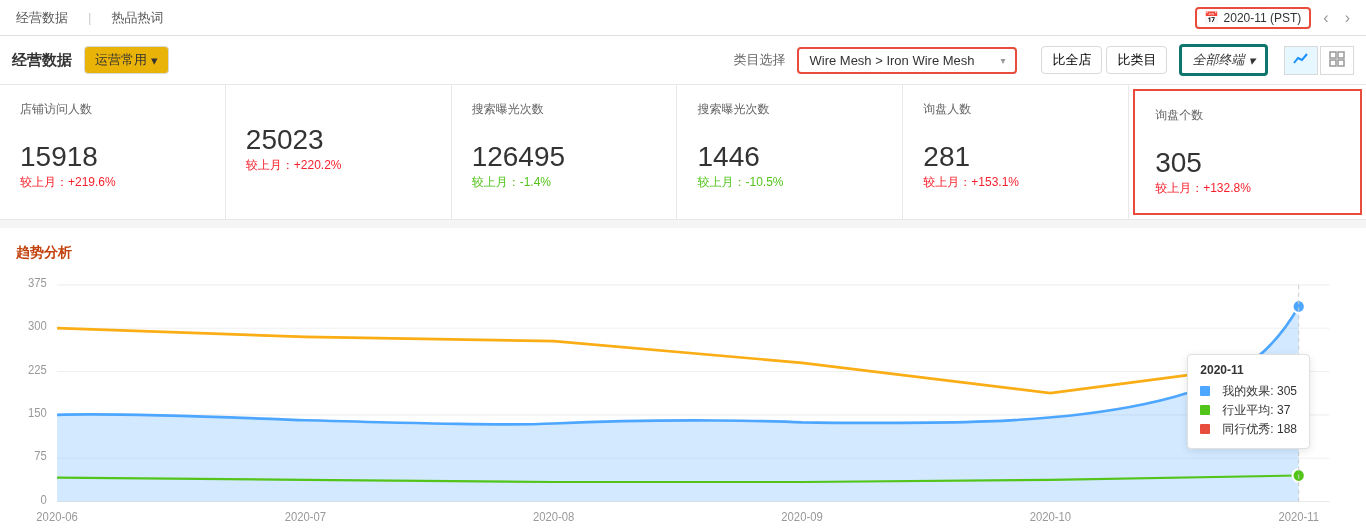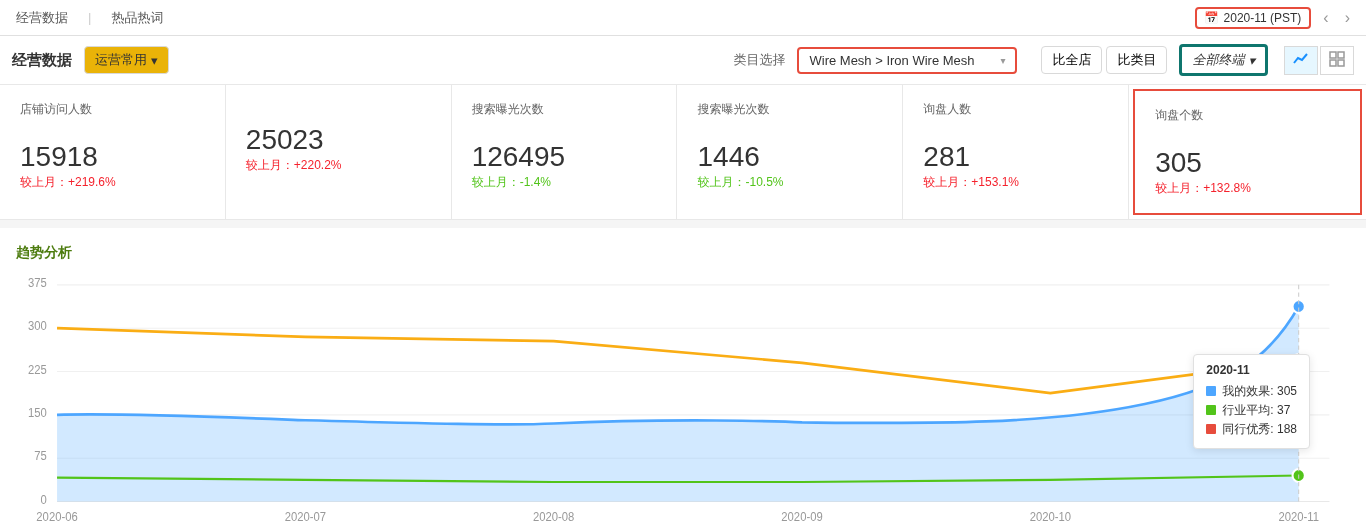--- a/index.html
+++ b/index.html
@@ -84,21 +84,21 @@
     .stat-value { font-size: 28px; font-weight: 500; color: #333; line-height: 1.2; margin-top: 22px; }
     .stat-change { font-size: 12px; }
     .stat-change.positive { color: #f5222d; }
     .stat-change.negative { color: #52c41a; }
 
     .chart-section {
       background: #fff;
       margin-top: 8px;
       padding: 16px;
     }
-    .chart-title { font-size: 14px; font-weight: bold; color: #4d7c0f; margin-bottom: 12px; }
+    .chart-title { font-size: 14px; font-weight: bold; color: #c2410c; margin-bottom: 12px; }
     .chart-container {
       position: relative;
       width: 100%;
       height: 260px;
     }
 
     svg.chart { width: 100%; height: 100%; }
 
     .chart-legend {
       display: flex; align-items: center; justify-content: center;
@@ -116,21 +116,21 @@
       top: 80px;
       background: #fff;
       border: 1px solid #e0e0e0;
       border-radius: 4px;
       padding: 8px 12px;
       font-size: 12px;
       box-shadow: 0 2px 8px rgba(0,0,0,0.1);
       z-index: 10;
     }
     .tooltip-title { font-weight: bold; margin-bottom: 6px; }
-    .tooltip-row { display: flex; align-items: center; gap: 6px; margin: 2px 0; }
+    .tooltip-row { display: flex; align-items: center; gap: 12px; margin: 2px 0; }
     .tooltip-marker { width: 10px; height: 10px; border-radius: 1px; }
     .tooltip-marker.blue { background: #4da6ff; }
     .tooltip-marker.green { background: #52c41a; }
     .tooltip-marker.red { background: #e74c3c; }
   </style>
 </head>
 <body>
 
 <div class="top-nav">
   <span class="top-nav-item">经营数据</span>

